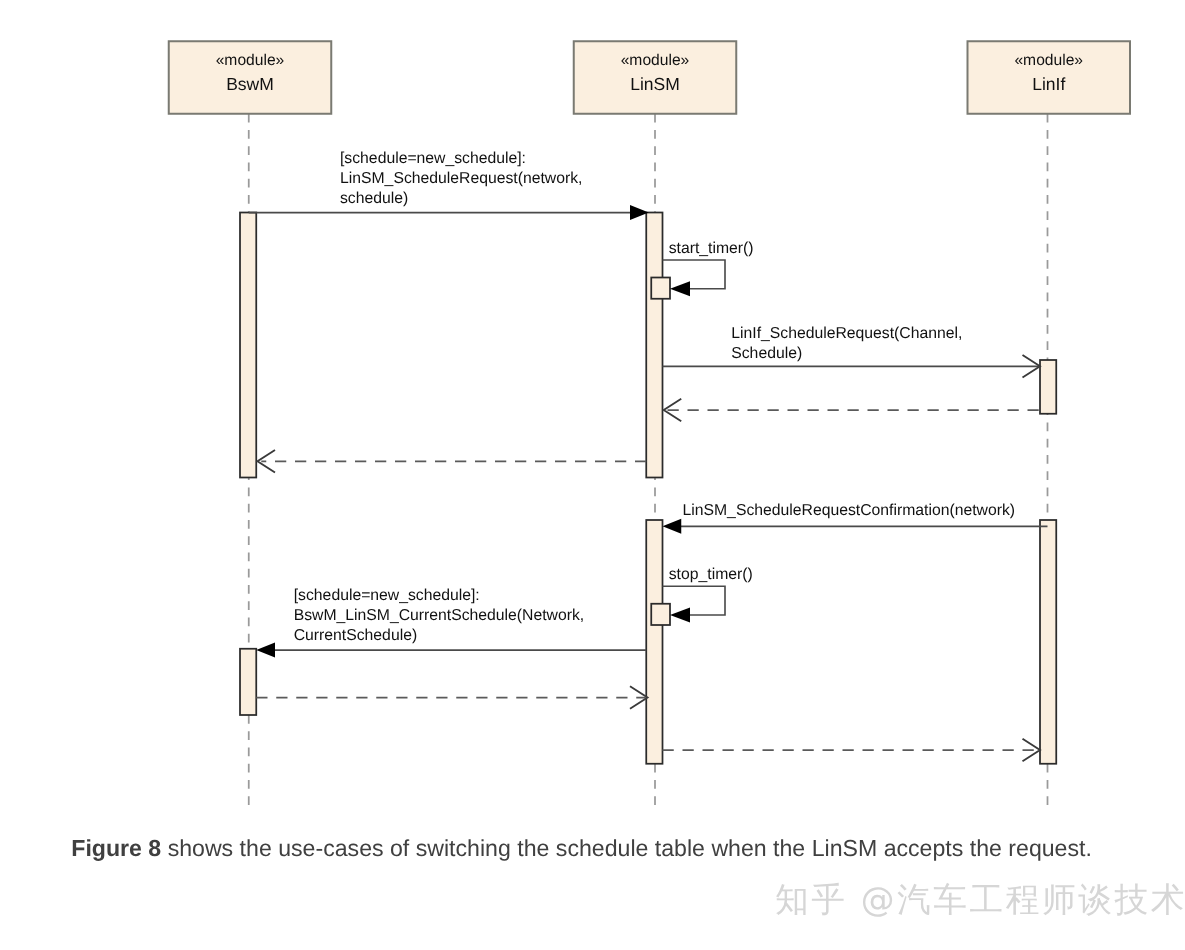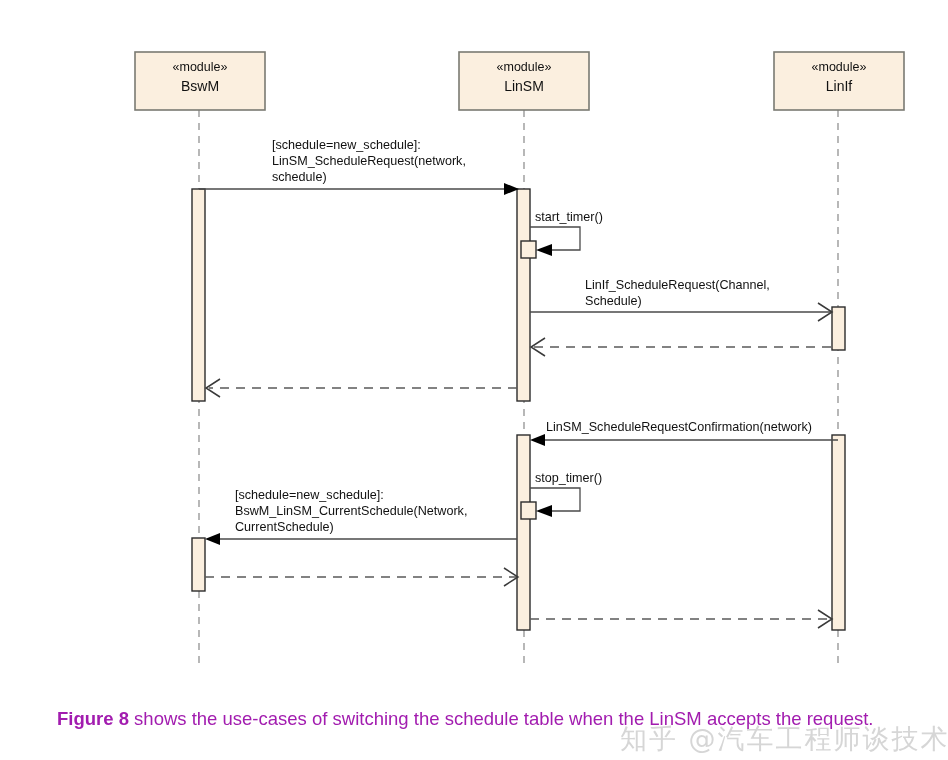--- a/index.html
+++ b/index.html
@@ -13,21 +13,20 @@
     position: relative;
     font-family: "Liberation Sans", sans-serif;
     overflow: hidden;
   }
   #diagram-root {
     position: absolute;
     left: 0;
     top: 0;
     width: 948px;
     height: 738px;
-    margin-top: 19px;
   }
   svg#seq-svg {
     position: absolute;
     left: 0;
     top: 0;
     width: 948px;
     height: 760px;
     display: block;
   }
   .lifeline-box {
@@ -85,25 +84,25 @@
     font-size: 14px;
     text-anchor: middle;
   }
   .msg-label {
     font-size: 12.6px;
     text-anchor: start;
   }
   .caption {
     position: absolute;
     left: 57px;
-    top: 686px;
+    top: 665px;
     width: 830px;
     font-size: 18.5px;
     line-height: 1.48;
-    color: #a21caf;
+    color: #404040;
     font-family: "Liberation Sans", sans-serif;
   }
   .caption b {
     font-weight: bold;
   }
   .watermark {
     position: absolute;
     left: 620px;
     top: 702px;
     font-size: 27px;

